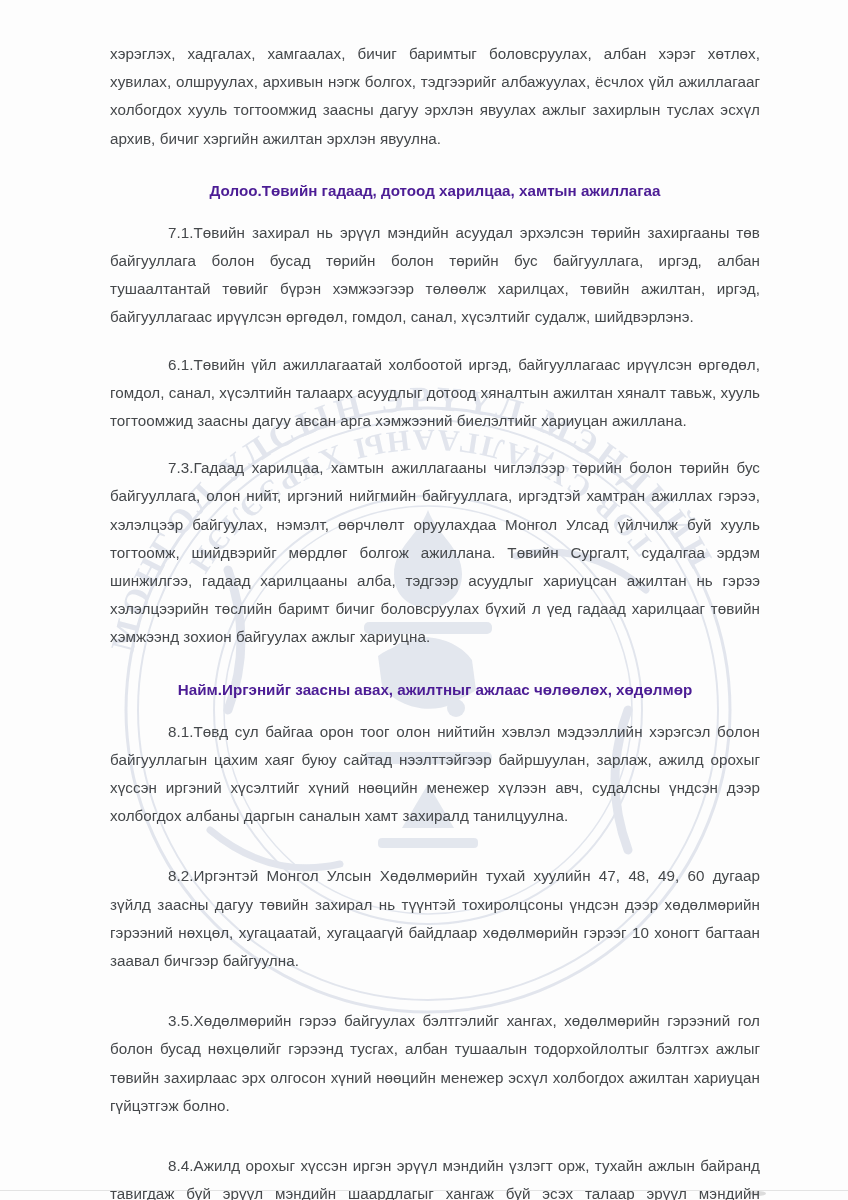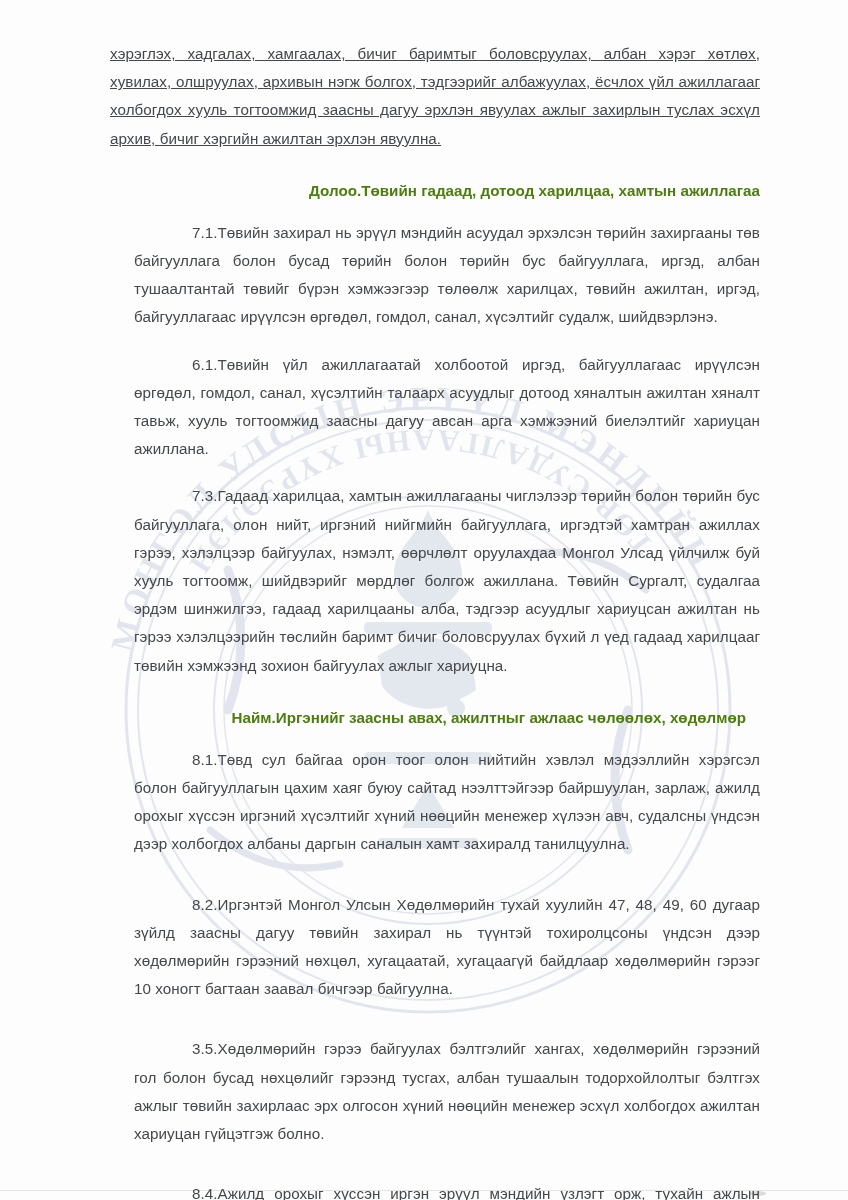--- a/index.html
+++ b/index.html
@@ -43,30 +43,30 @@
 
   p.para {
     margin: 0 0 19px 0;
     text-align: justify;
     text-justify: inter-word;
     font-size: 15.2px;
     line-height: 28.2px;
     color: #45484b;
     letter-spacing: 0.05px;
   }
-  p.para.indent { text-indent: 58px; margin-left: 24px; }
-  p.para.noindent { text-indent: 0; text-decoration: underline; }
+  p.para.indent { text-indent: 58px; }
+  p.para.noindent { text-indent: 0; }
 
   h2.heading {
     margin: 0 0 15px 0;
-    text-align: right;
+    text-align: center;
     font-size: 15.2px;
     line-height: 26px;
     font-weight: bold;
-    color: #4d7c0f;
+    color: #4c1d95;
   }
   h2.heading.two-line { padding: 0 14px; }
 
   .spacer-sm { height: 6px; }
   .spacer-md { height: 13px; }
 
   .bottom-rule {
     position: absolute;
     left: 0;
     right: 0;

